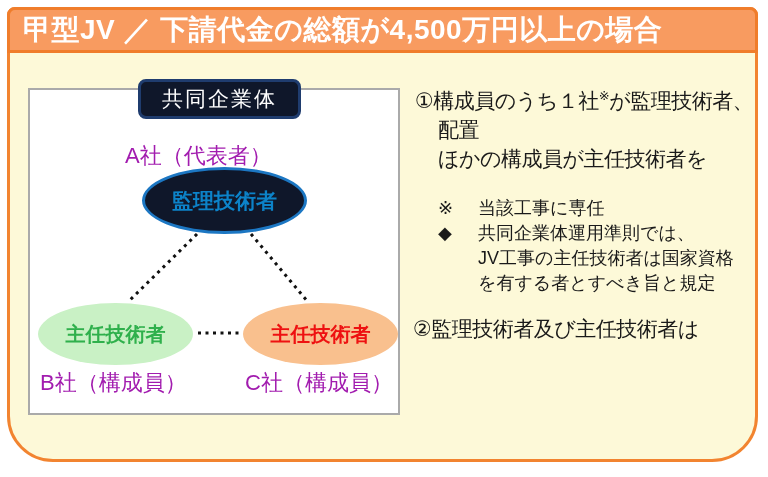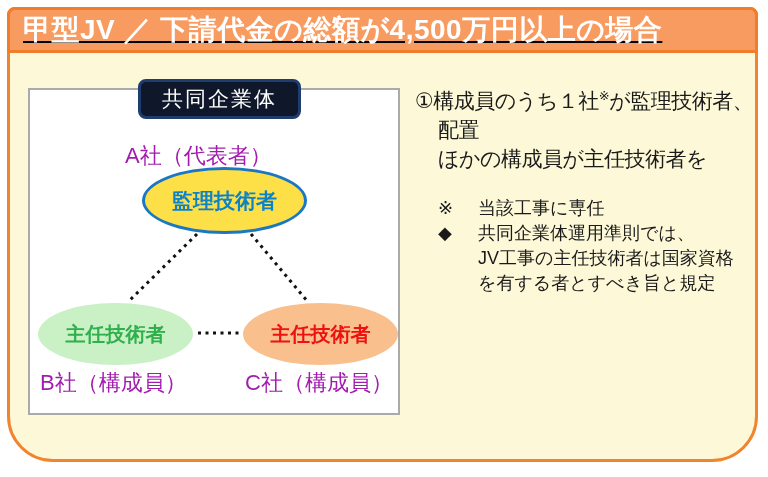--- a/index.html
+++ b/index.html
@@ -6,21 +6,21 @@
   body{font-family:"Liberation Sans","DejaVu Sans",sans-serif;}
   .stage{position:relative;width:768px;height:477px;overflow:hidden;background:#ffffff;}
 
   
   .frame{position:absolute;left:7px;top:7px;width:751px;height:455px;box-sizing:border-box;
          background:#FDF9D8;border:3px solid #F28430;border-radius:8px 8px 46px 46px;}
 
   
   .titlebar{position:absolute;left:7px;top:7px;width:751px;height:46px;box-sizing:border-box;
             background:#F89B60;border:3px solid #F07D2B;border-radius:8px 8px 0 0;
-            display:flex;align-items:center;text-decoration:underline;}
+            display:flex;align-items:center;}
   .titlebar .title-text{color:#ffffff;font-size:28px;font-weight:bold;padding-left:13px;
             letter-spacing:0.5px;white-space:nowrap;}
 
   
   .whitebox{position:absolute;left:28px;top:88px;width:372px;height:327px;box-sizing:border-box;
             background:#ffffff;border:2px solid #AAAAAA;}
 
   
   .kyodo{position:absolute;left:138px;top:79px;width:163px;height:40px;box-sizing:border-box;
          background:#0f172a;border:3px solid #1F3C6E;border-radius:8px;
@@ -29,21 +29,21 @@
 
   
   .caption{position:absolute;color:#a21caf;font-size:22px;text-align:left;white-space:nowrap;}
   .cap-a{left:125px;top:141px;width:200px;}
   .cap-b{left:40px;top:368px;width:152px;}
   .cap-c{left:245px;top:368px;width:152px;}
 
   
   .ellipse{position:absolute;border-radius:50%;display:flex;align-items:center;justify-content:center;
            font-weight:bold;white-space:nowrap;box-sizing:border-box;}
-  .el-blue{left:142px;top:167px;width:165px;height:67px;background:#fde047;border:3px solid #1C77C3;
+  .el-blue{left:142px;top:167px;width:165px;height:67px;background:#0f172a;border:3px solid #1C77C3;
            color:#0C83C9;font-size:21px;}
   .el-green{left:38px;top:303px;width:155px;height:62px;background:#C9F1C5;color:#2FB04C;font-size:20px;}
   .el-orange{left:243px;top:303px;width:155px;height:62px;background:#F9C08E;color:#EE1111;font-size:20px;}
 
   .connectors{position:absolute;left:0;top:0;width:768px;height:477px;pointer-events:none;}
 
   
   .note-main{position:absolute;color:#1A1A1A;font-size:21px;line-height:29px;letter-spacing:-0.5px;
              white-space:nowrap;}
   .note1{left:415px;top:81px;}
@@ -114,15 +114,16 @@
       <span class="bullet-marker"></span>
       <span>JV工事の主任技術者は国家資格</span>
     </div>
     <div class="bullet-row">
       <span class="bullet-marker"></span>
       <span>を有する者とすべき旨と規定</span>
     </div>
   </div>
 
   <div class="note-main note2">
+    <div>②監理技術者及び主任技術者は</div>
   </div>
 
 </div>
 
 </body></html>

